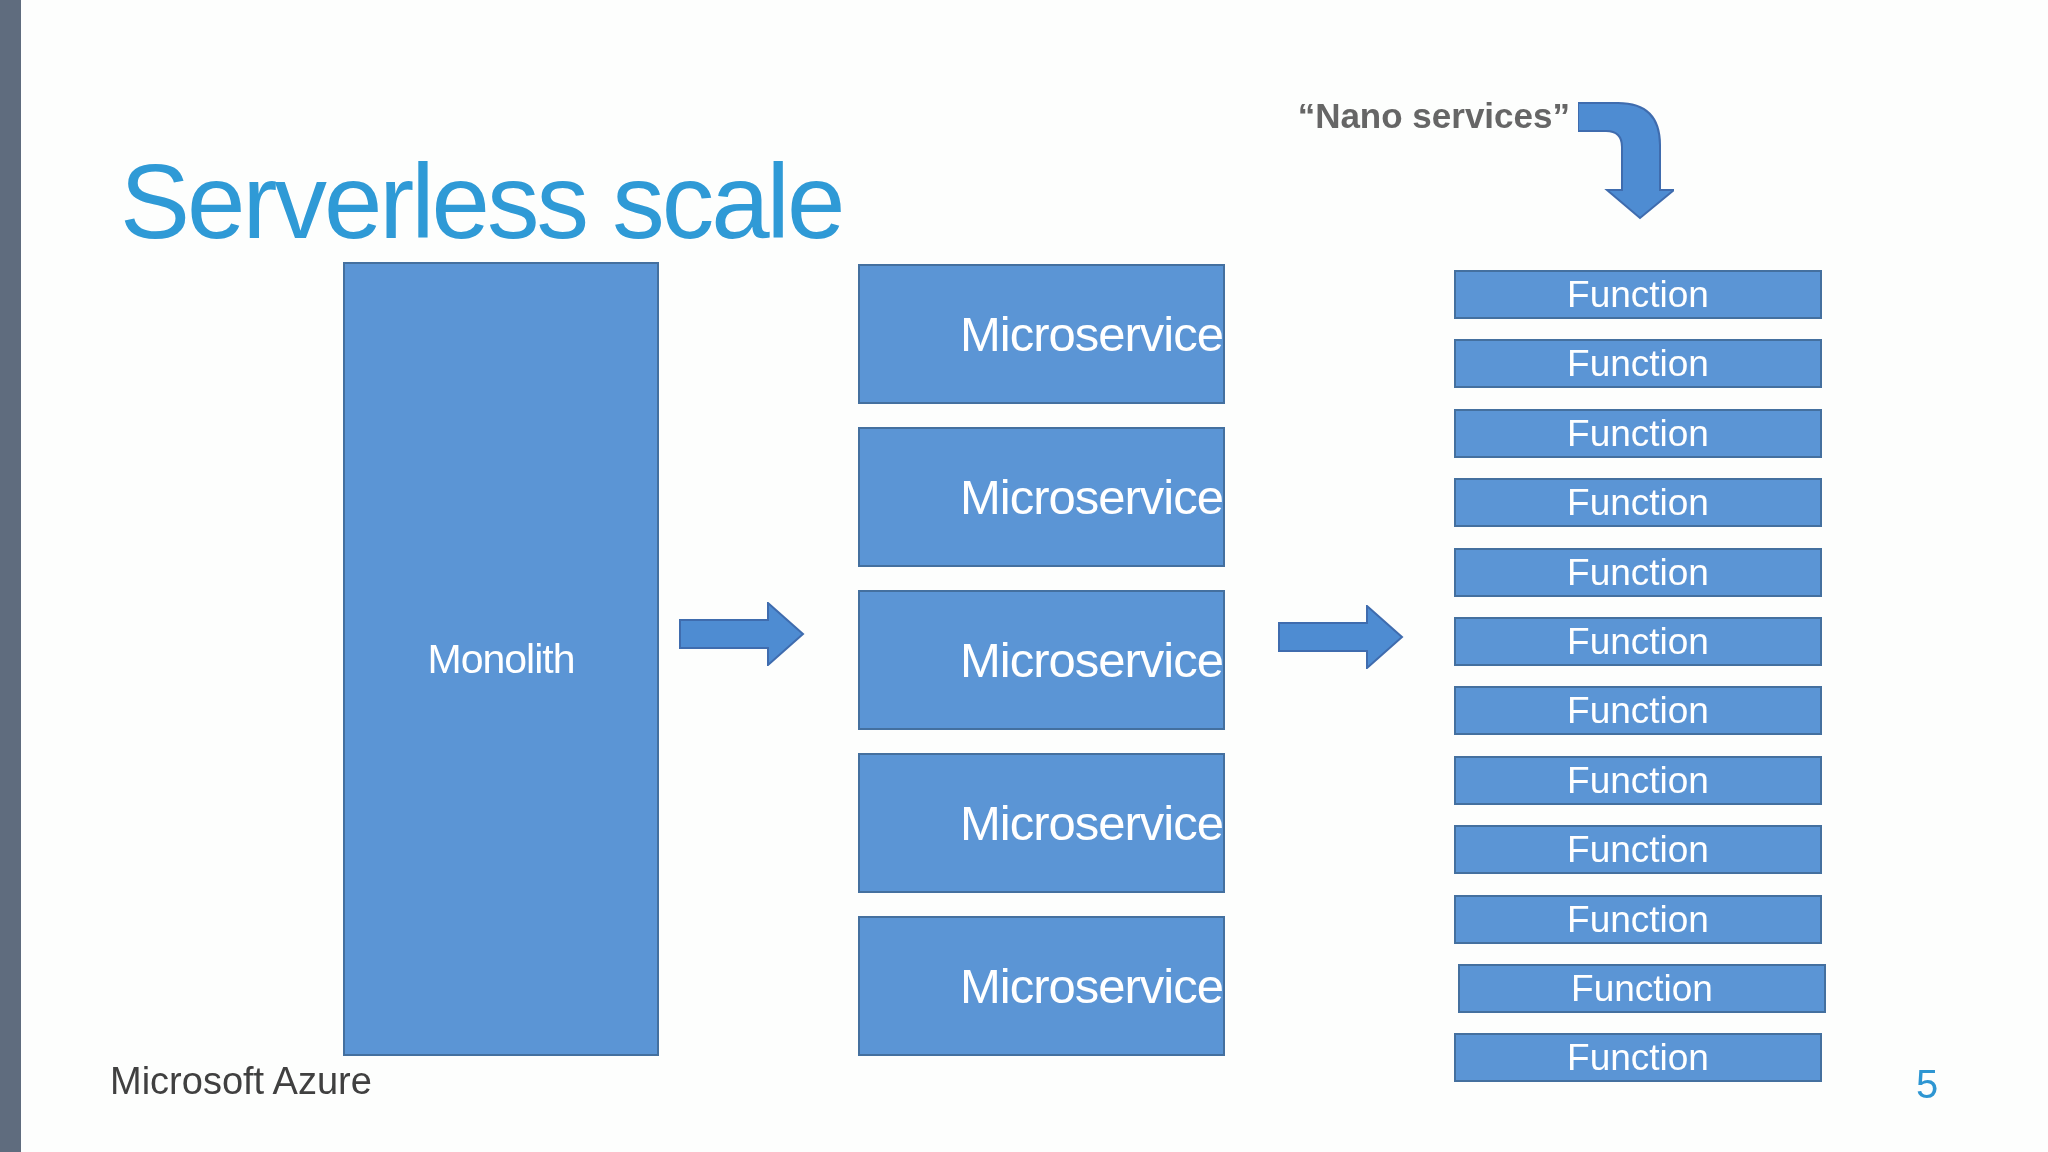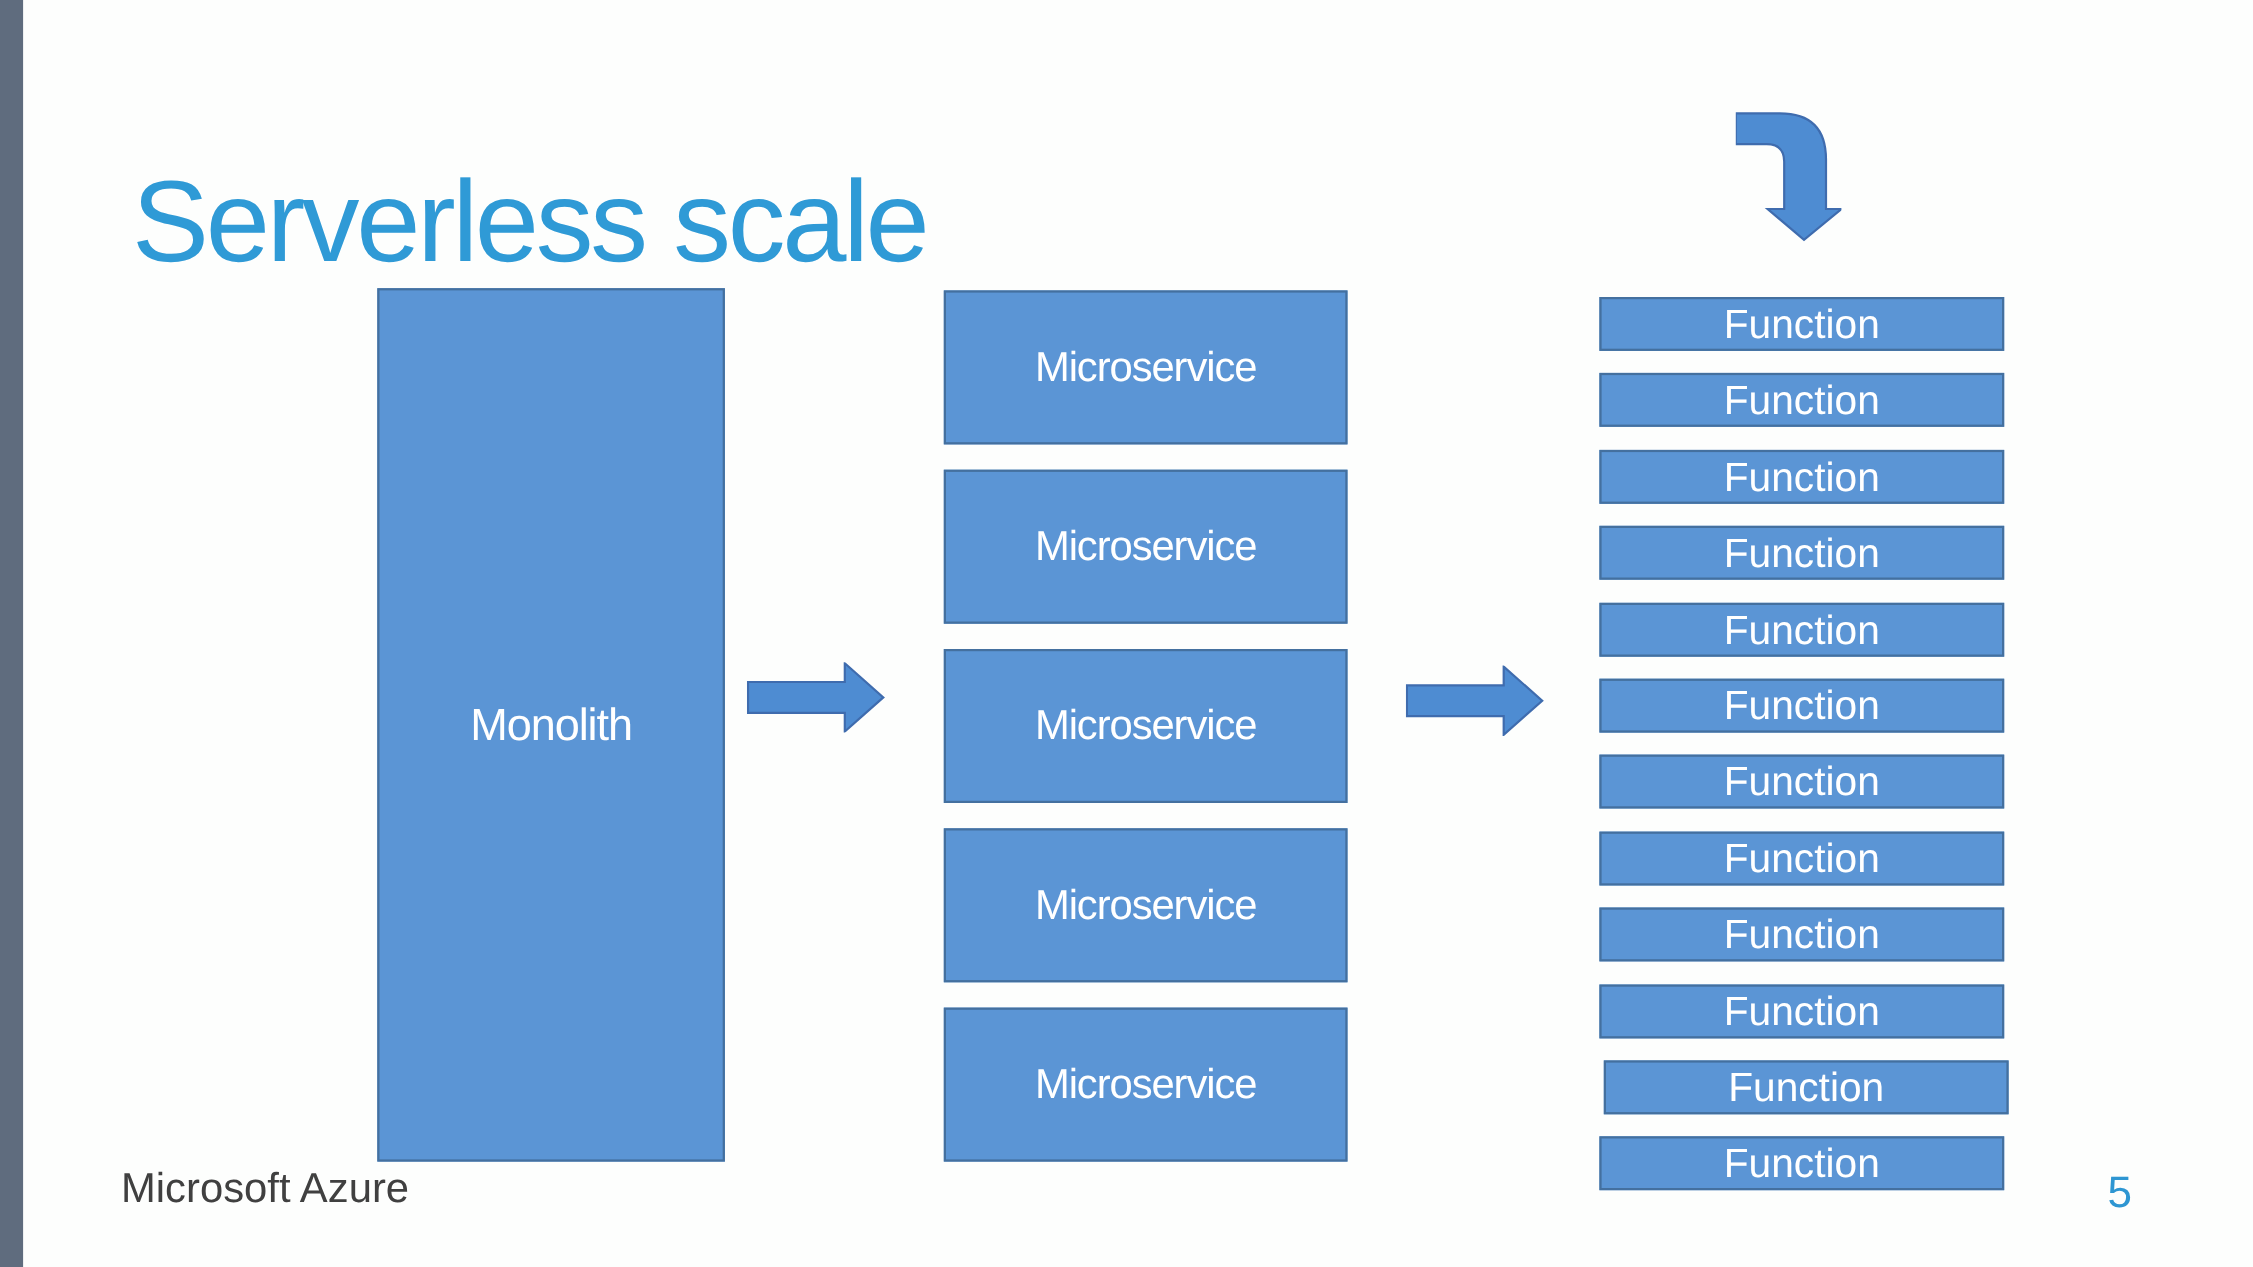--- a/index.html
+++ b/index.html
@@ -56,21 +56,22 @@
   }
   .monolith {
     left: 309px; top: 262px;
     width: 316px; height: 794px;
     font-size: 41px;
     margin-left: 34px;
   }
   .micro {
     left: 858px;
     width: 367px; height: 140px;
-    font-size: 38px;
+    font-size: 49px;
+    justify-content: flex-end;
   }
   .func {
     left: 1454px;
     width: 368px; height: 49px;
     font-size: 37px;
     letter-spacing: 0;
   }
   .footer {
     position: absolute;
     left: 110px; top: 1060px;
@@ -89,20 +90,21 @@
 </style>
 </head>
 <body>
 
 <div class="slide">
 
   <div class="leftbar"></div>
 
   <h1 class="title">Serverless scale</h1>
 
+  <div class="nano">“Nano services”</div>
 
   <svg class="elbow" width="96" height="125" viewBox="0 0 96 125">
     <path class="shape" d="M0,8 L40,8 Q82,8 82,50 L82,95 L96,95 L62,123 L29,95 L44,95 L44,52 Q44,36 28,36 L0,36 Z" fill="#4e8cd2"></path>
   </svg>
 
   <div class="box monolith">
     <span>Monolith</span>
   </div>
 
   <svg class="arrow1" width="126" height="64" viewBox="0 0 126 64">

